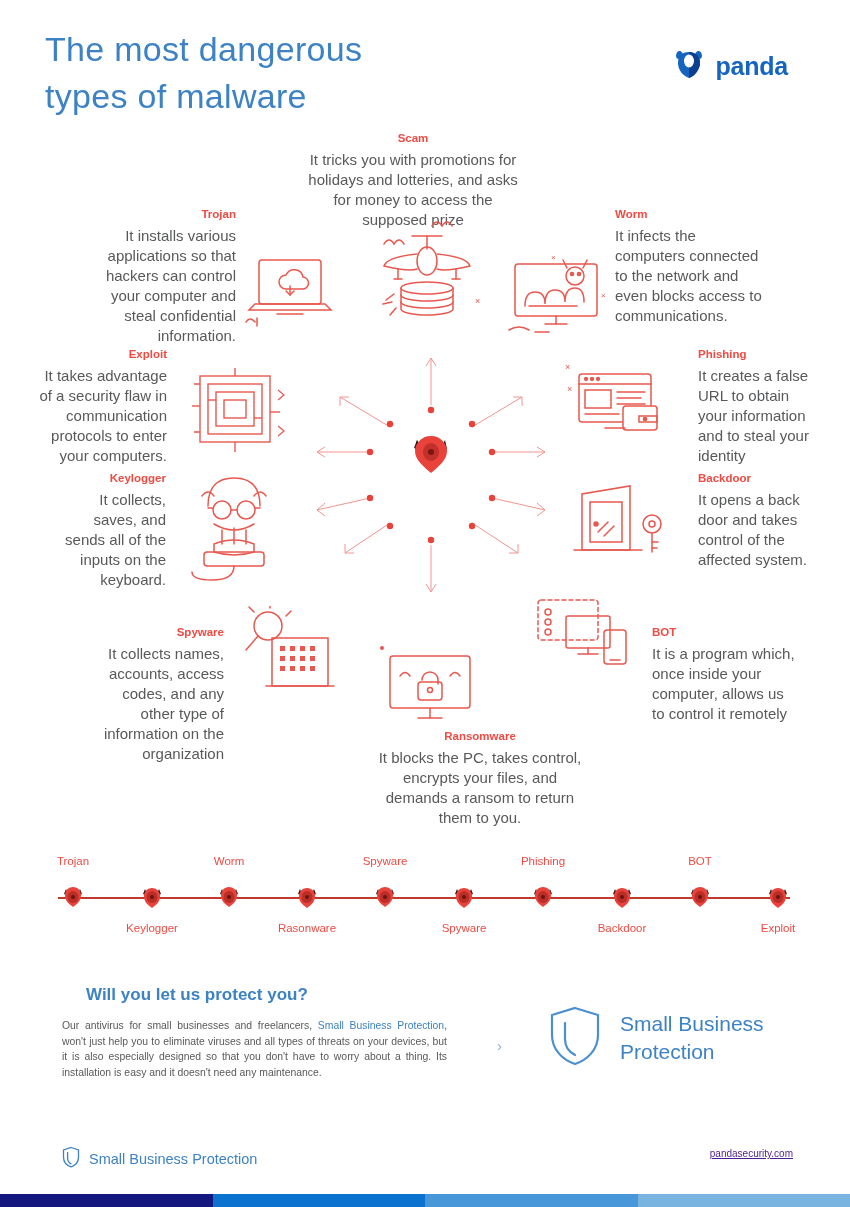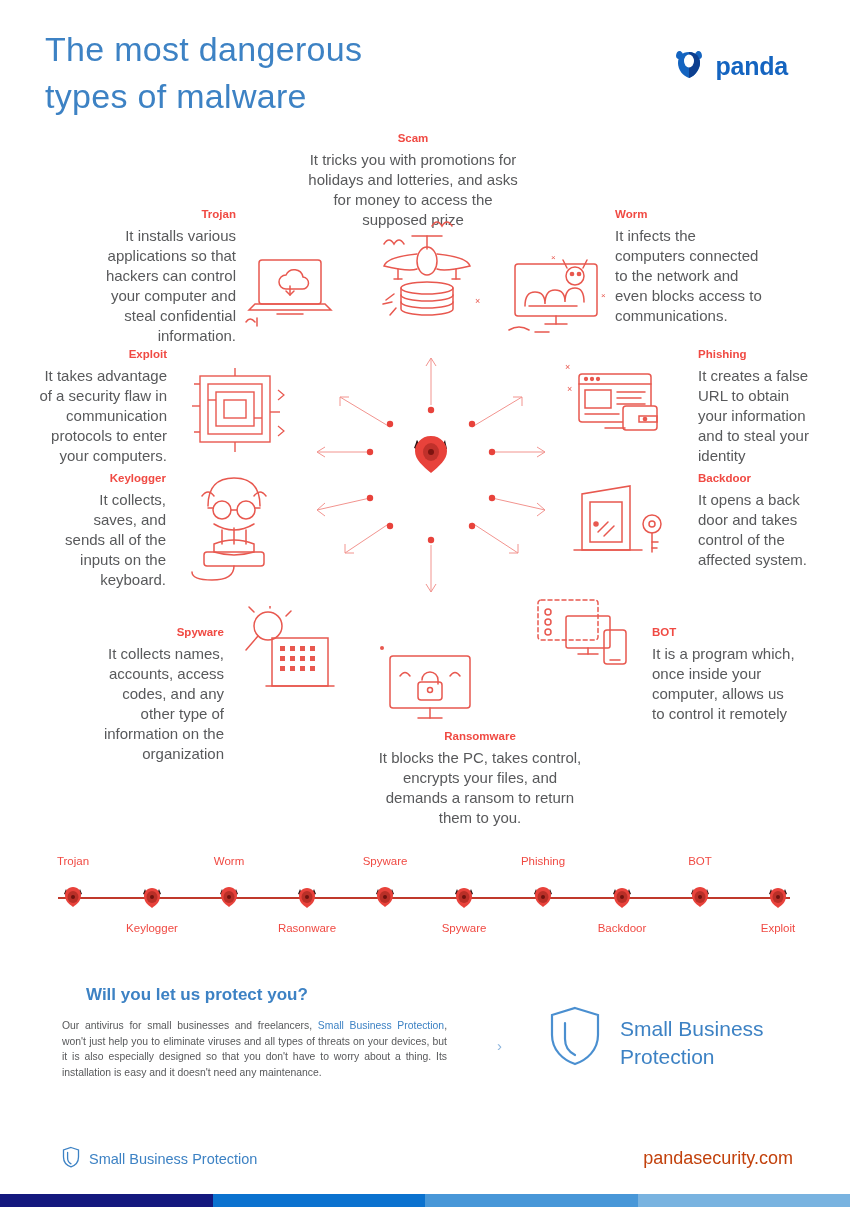--- a/index.html
+++ b/index.html
@@ -54,28 +54,28 @@
   .tl-label.above { top: 10px; }
   .tl-label.below { top: 77px; }
   .tl-marker { position: absolute; left: 50%; top: 52px; margin-left: -11px; margin-top: -11px; width: 22px; height: 22px; }
 
   
   .cta { position: absolute; left: 0; top: 975px; width: 850px; height: 140px; }
   .cta-head { position: absolute; left: 62px; top: 10px; font-size: 17px; font-weight: 700; color: #3d82c4; margin-left: 24px; }
   .cta-body { position: absolute; left: 62px; top: 43px; width: 385px; font-size: 10.4px; line-height: 15.5px; color: #58595b; text-align: justify; }
   .cta-body a, .cta-link { color: #3d82c4; text-decoration: none; }
   .cta-chev { position: absolute; left: 497px; top: 62px; font-size: 15px; color: #8bb4dd; }
-  .cta-badge { position: absolute; left: 548px; top: 30px; display: flex; align-items: flex-end; gap: 18px; }
+  .cta-badge { position: absolute; left: 548px; top: 30px; display: flex; align-items: center; gap: 18px; }
   .cta-badge-text { font-size: 21px; line-height: 28px; font-weight: 300; color: #3d82c4; }
 
   
   .footer { position: absolute; left: 0; top: 1140px; width: 850px; height: 67px; }
   .footer-left { position: absolute; left: 62px; top: 6px; display: flex; align-items: center; gap: 9px; }
   .footer-left-text { font-size: 14.5px; color: #3d82c4; font-weight: 400; }
-  .footer-right { position: absolute; right: 57px; top: 8px; font-size: 18px; color: #c2410c; }
+  .footer-right { position: absolute; right: 57px; top: 8px; font-size: 10px; color: #4c1d95; text-decoration: underline; }
   .colorbar { position: absolute; left: 0; bottom: 0; width: 850px; height: 13px; display: flex; }
   .colorbar span { display: block; height: 13px; }
 </style>
 </head>
 <body>
 
 <div class="page">
 
   <div class="header">
     <div class="title">

